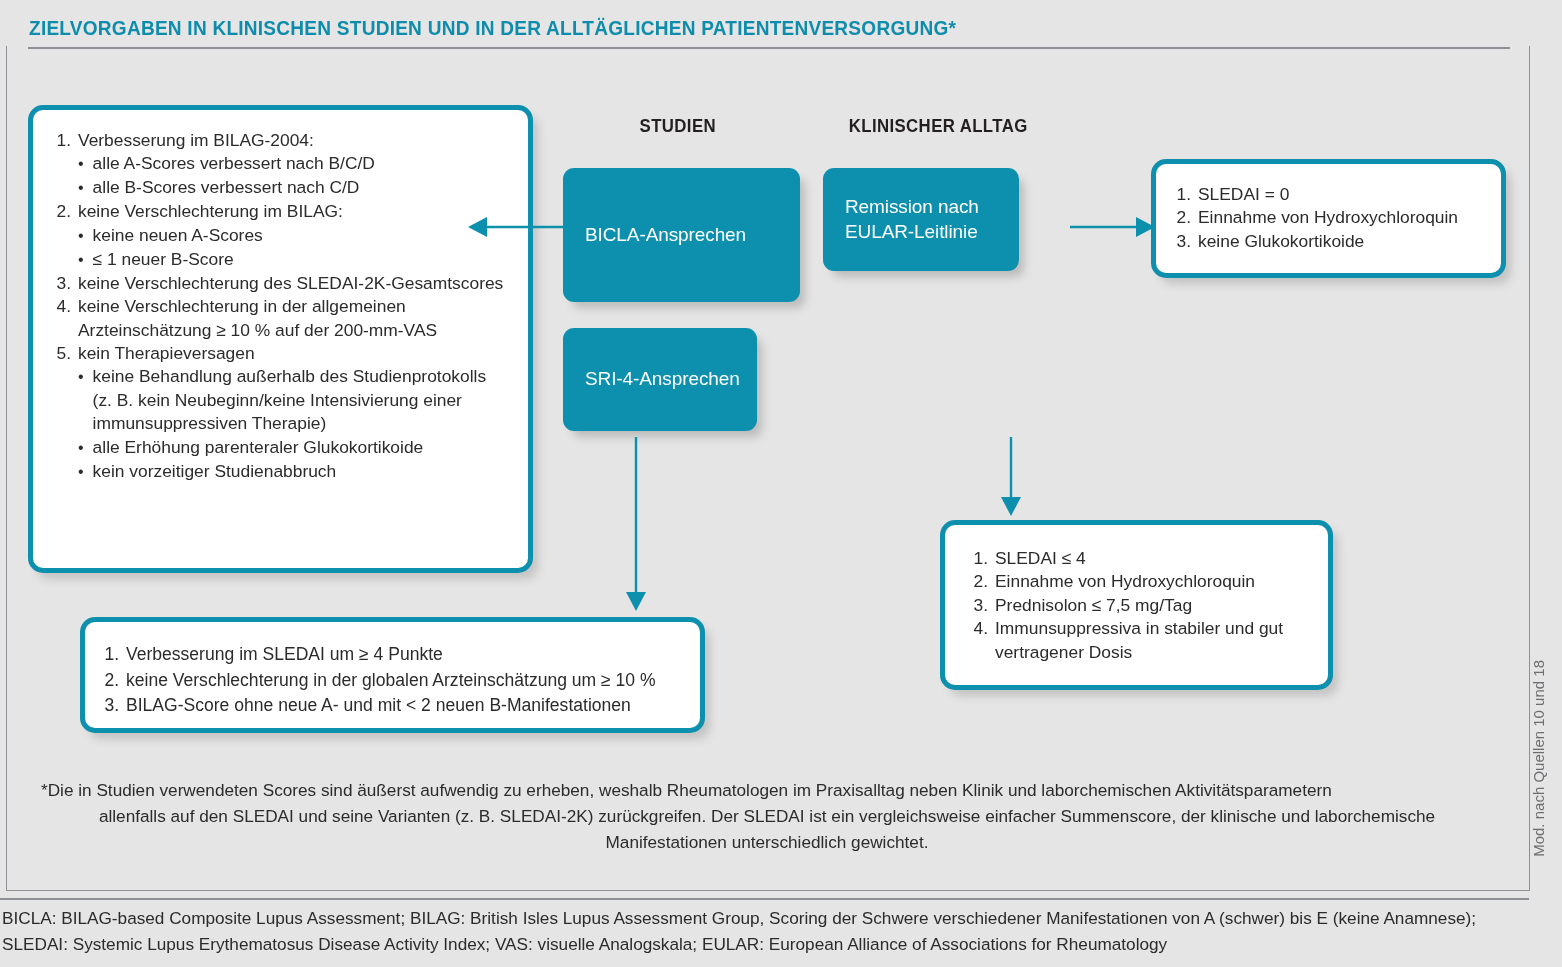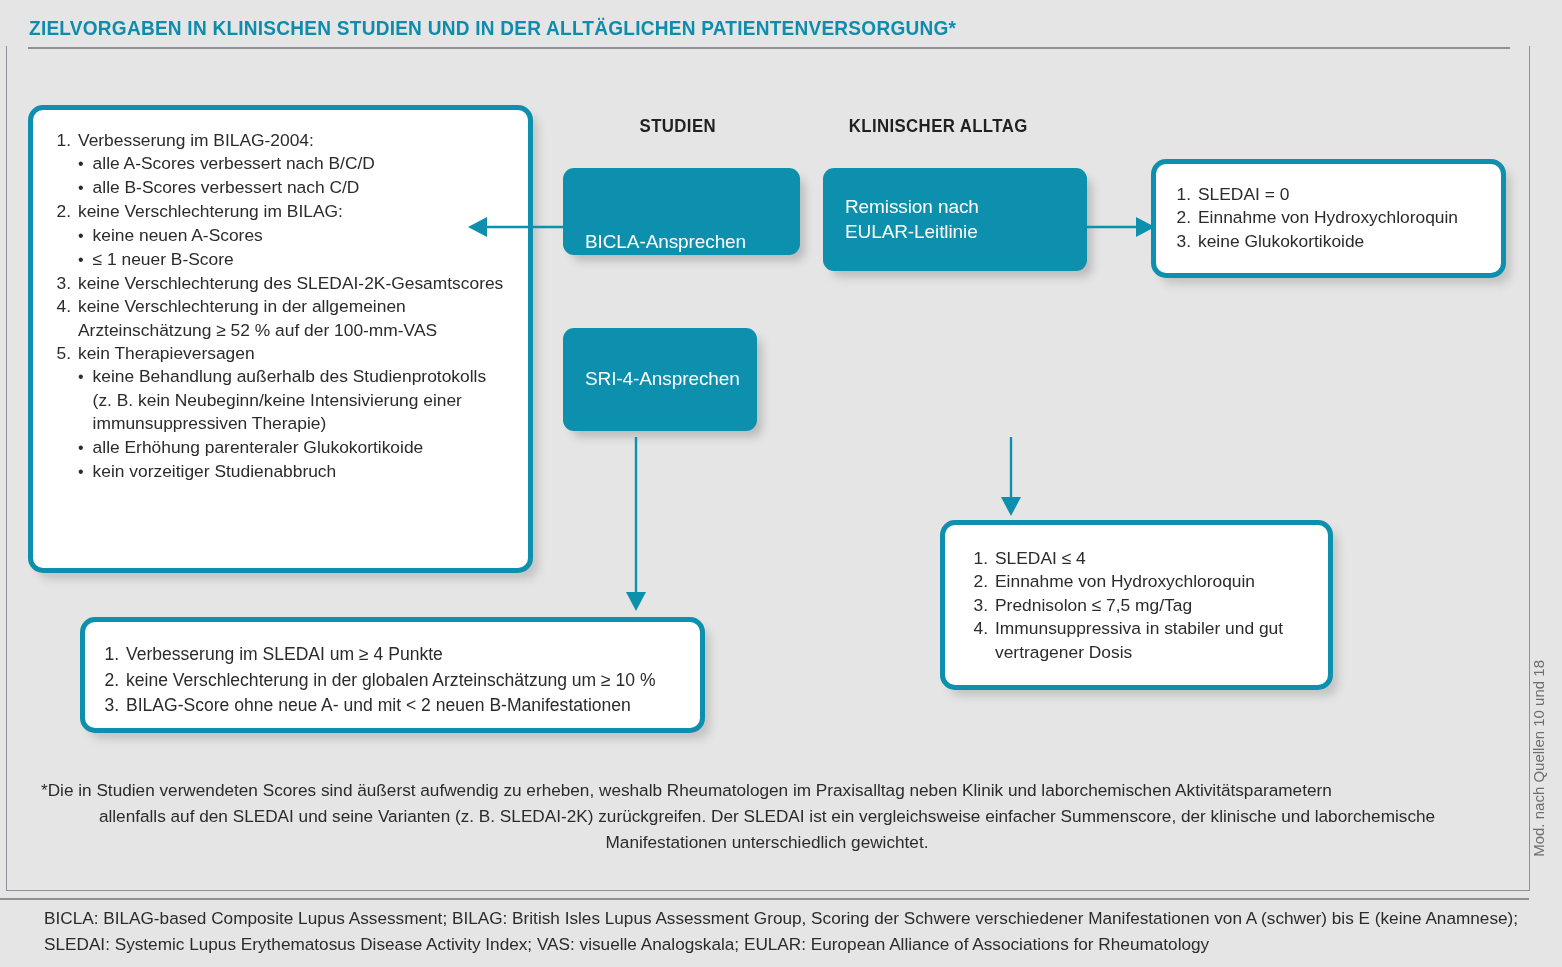--- a/index.html
+++ b/index.html
@@ -72,22 +72,22 @@
     color: #ffffff;
     display: flex;
     align-items: center;
     padding-left: 22px;
     font-size: 19px;
     line-height: 1.3;
     box-shadow: 7px 8px 9px -2px rgba(120,120,120,0.38);
     font-family: "Liberation Sans", sans-serif;
     letter-spacing: -0.1px;
   }
-  #box-bicla  { left: 563px; top: 168px; width: 237px; height: 87px; align-items: flex-end; }
-  #box-remis  { left: 823px; top: 168px; width: 264px; height: 103px; }
+  #box-bicla  { left: 563px; top: 168px; width: 237px; height: 134px; }
+  #box-remis  { left: 823px; top: 168px; width: 196px; height: 103px; }
   #box-sri    { left: 563px; top: 328px; width: 194px; height: 103px; }
   #box-lda    { left: 823px; top: 328px; width: 244px; height: 103px; }
 
   
   .outlinebox {
     position: absolute;
     background: #ffffff;
     border: 5px solid #0d90ad;
     border-radius: 15px;
     color: #231f20;
@@ -168,21 +168,21 @@
   }
   .abbrev {
     position: absolute;
     left: 2px; top: 906px;
     width: 1540px;
     font-size: 17.2px;
     line-height: 1.5;
     color: #2b2b2b;
     font-family: "Liberation Sans Narrow", "Liberation Sans", sans-serif;
   }
-  .abbrev .ln { display: block; white-space: nowrap; margin-left: 42px; }
+  .abbrev .ln { display: block; white-space: nowrap; }
 
   
   .credit {
     position: absolute;
     left: 1530px; top: 660px;
     font-size: 15px;
     color: #6d6e71;
     white-space: nowrap;
     transform-origin: left top;
     transform: rotate(-90deg) translate(-100%, 0);
@@ -250,21 +250,21 @@
         </li>
       </ul>
 
       <li>
         <span class="num">3.</span>
         <span class="txt">keine Verschlechterung des SLEDAI-2K-Gesamtscores</span>
       </li>
 
       <li>
         <span class="num">4.</span>
-        <span class="txt">keine Verschlechterung in der allgemeinen Arzteinschätzung ≥ 52 % auf der 100-mm-VAS</span>
+        <span class="txt">keine Verschlechterung in der allgemeinen Arzteinschätzung ≥ 10 % auf der 200-mm-VAS</span>
       </li>
 
       <li>
         <span class="num">5.</span>
         <span class="txt">kein Therapieversagen</span>
       </li>
       <ul class="sublist">
         <li>
           <span class="bul">•</span>
           <span class="txt">keine Behandlung außerhalb des Studienprotokolls (z. B. kein Neubeginn/keine Intensivierung einer immunsuppressiven Therapie)</span>

